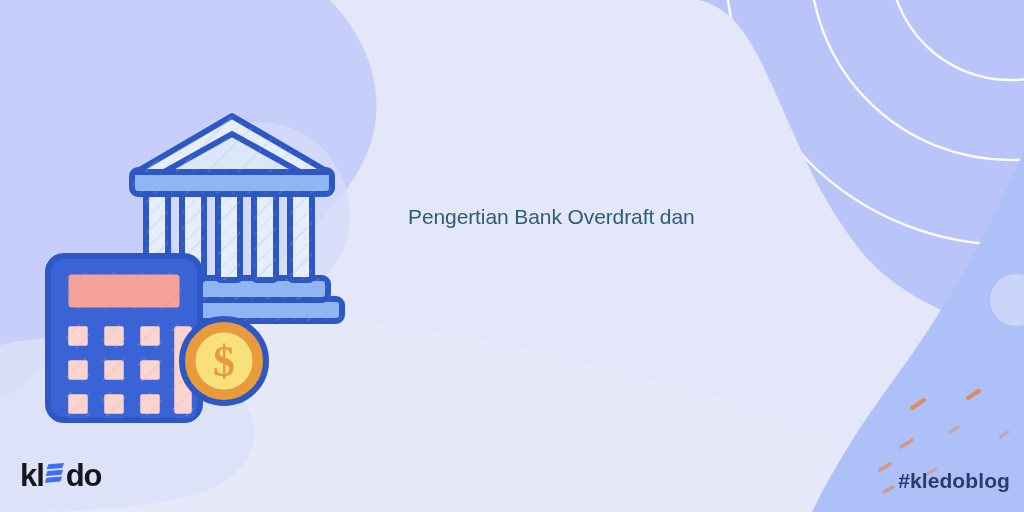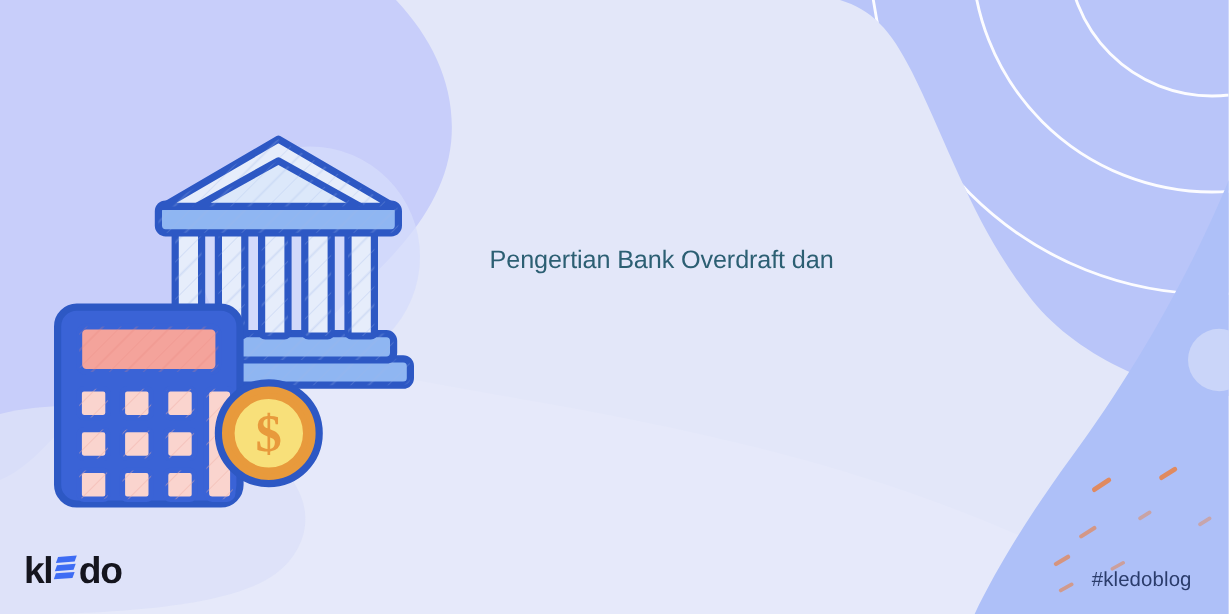--- a/index.html
+++ b/index.html
@@ -58,24 +58,24 @@
     height:22px;
     margin:0 1px;
     position:relative;
     top:2px;
   }
   .logo-e svg{ display:block; width:20px; height:22px; }
 
   
   .hashtag{
     position:absolute;
-    right:31px;
+    right:14px;
     bottom:19px;
-    font-size:17px;
-    font-weight:normal;
+    font-size:21px;
+    font-weight:bold;
     color:#2B3C6B;
     letter-spacing:0.1px;
   }
 </style>
 </head>
 <body>
 
 <div id="canvas">
 
   <div class="bg-layer">

